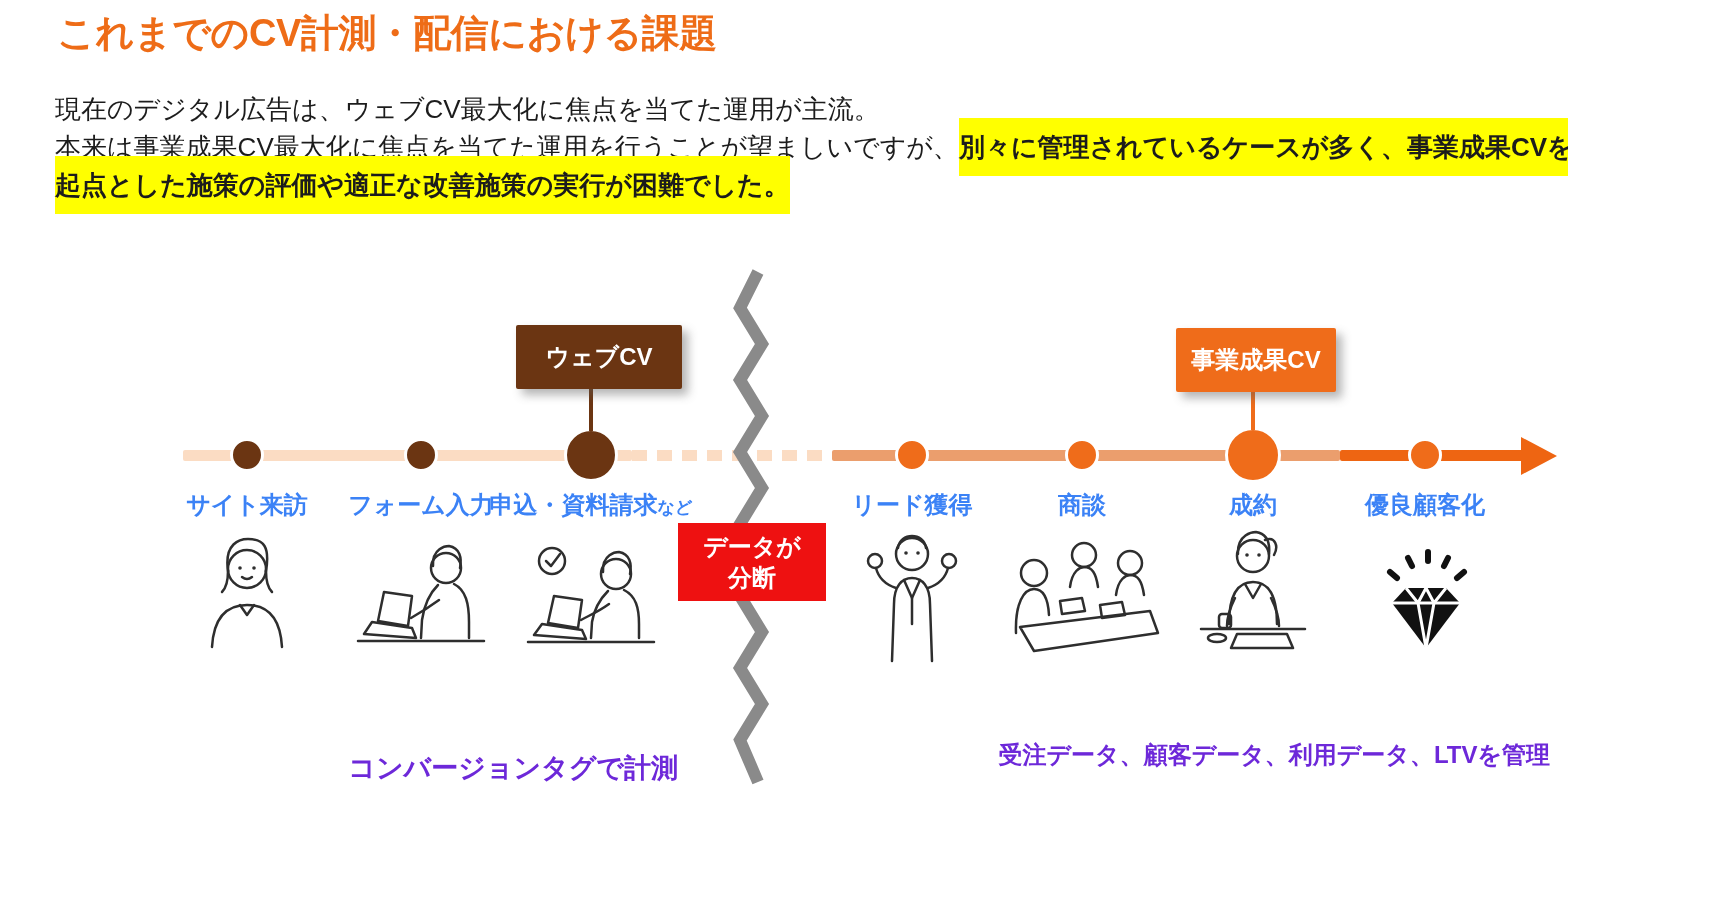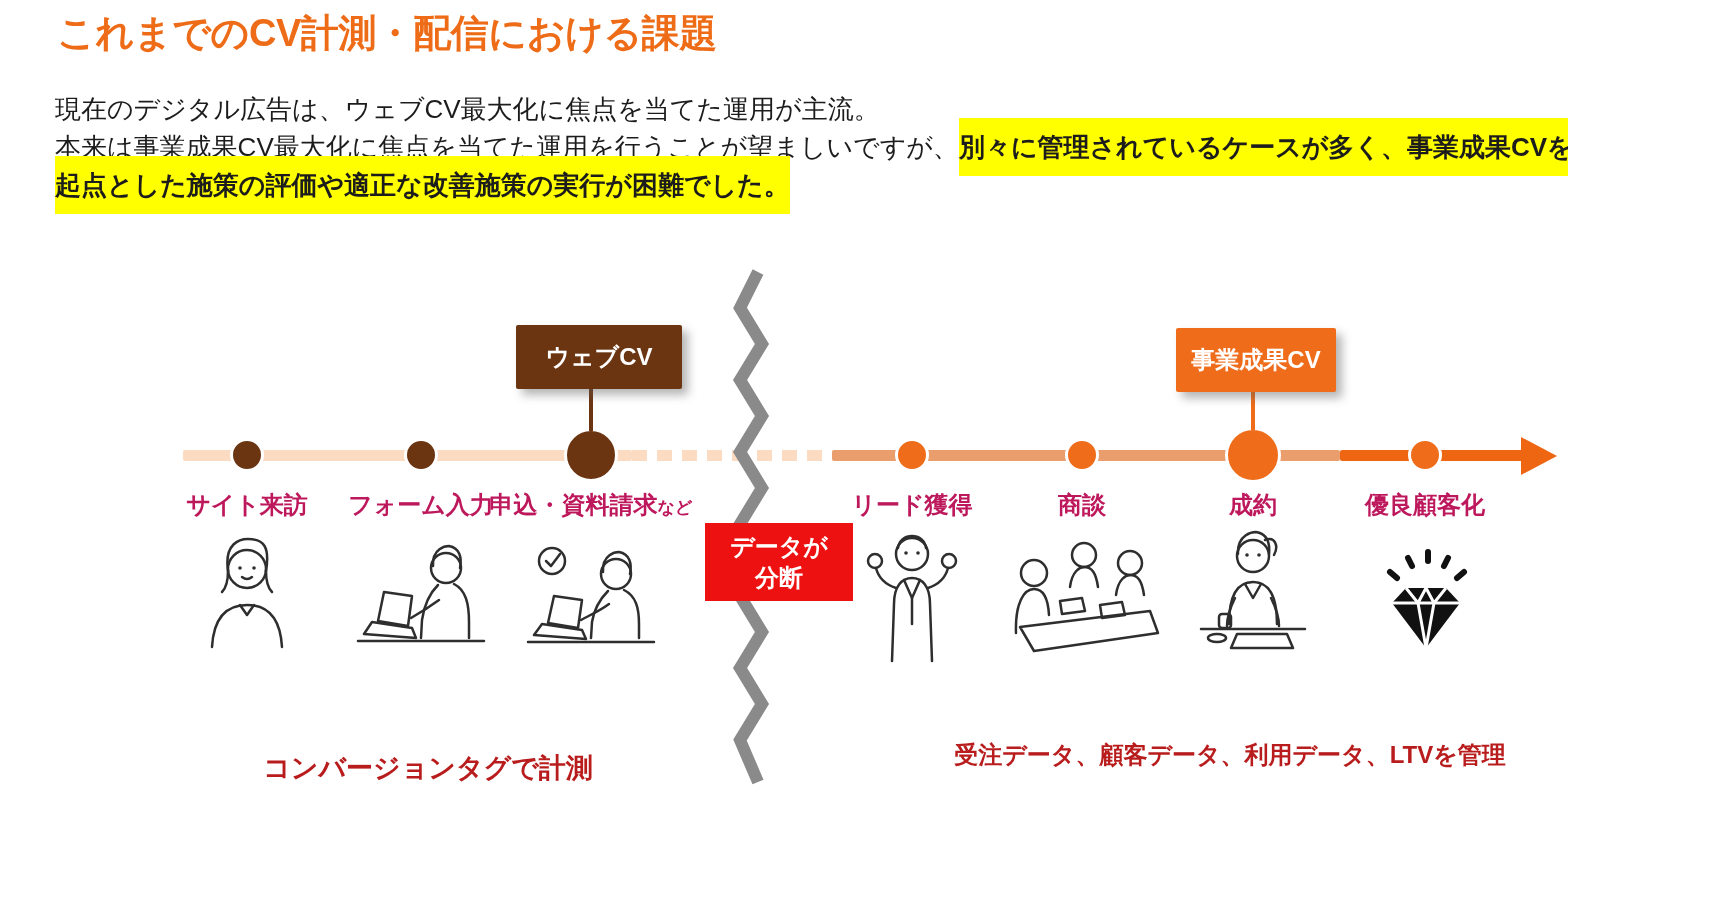--- a/index.html
+++ b/index.html
@@ -46,37 +46,37 @@
   }
   .web-cv{left:516px;top:325px;width:166px;height:64px;background:#6b3512;}
   .biz-cv{left:1176px;top:328px;width:160px;height:64px;background:#ef6c1a;}
   .stem{width:4px;}
   .stem1{left:589px;top:389px;height:42px;background:#6b3512;}
   .stem2{left:1251px;top:392px;height:38px;background:#ef6c1a;}
 
   
   .zigzag{left:728px;top:266px;}
   .break-badge{
-    left:705px;top:523px;width:148px;height:78px;background:#ee1111;color:#fff;
+    left:678px;top:523px;width:148px;height:78px;background:#ee1111;color:#fff;
     font-size:24px;font-weight:bold;line-height:31px;text-align:center;
     display:flex;flex-direction:column;align-items:center;justify-content:center;z-index:6;
   }
 
   
-  .stage-label{top:489px;width:220px;text-align:center;font-size:24px;font-weight:600;color:#be185d;}
+  .stage-label{top:489px;width:220px;text-align:center;font-size:24px;font-weight:600;color:#3b82f6;}
   .stage-label .suffix{font-size:17px;font-weight:600;}
   .sl1{left:137px;} .sl2{left:311px;} .sl3{left:461px;width:260px;}
   .sl4{left:802px;} .sl5{left:972px;} .sl6{left:1143px;} .sl7{left:1315px;}
 
   
   .illus svg{display:block;}
   .line-art{stroke:#2e2e2e;stroke-width:2.5;fill:none;stroke-linecap:round;stroke-linejoin:round;}
 
   
-  .caption{color:#b91c1c;font-weight:bold;text-align:center;}
+  .caption{color:#6d28d9;font-weight:bold;text-align:right;}
   .cap-left{left:178px;top:750px;width:500px;font-size:27px;}
   .cap-right{left:910px;top:740px;width:640px;font-size:24px;line-height:29px;}
 </style>
 </head>
 <body>
 
 <div id="stage">
 
   <div class="abs page-title">これまでのCV計測・配信における課題</div>
 

